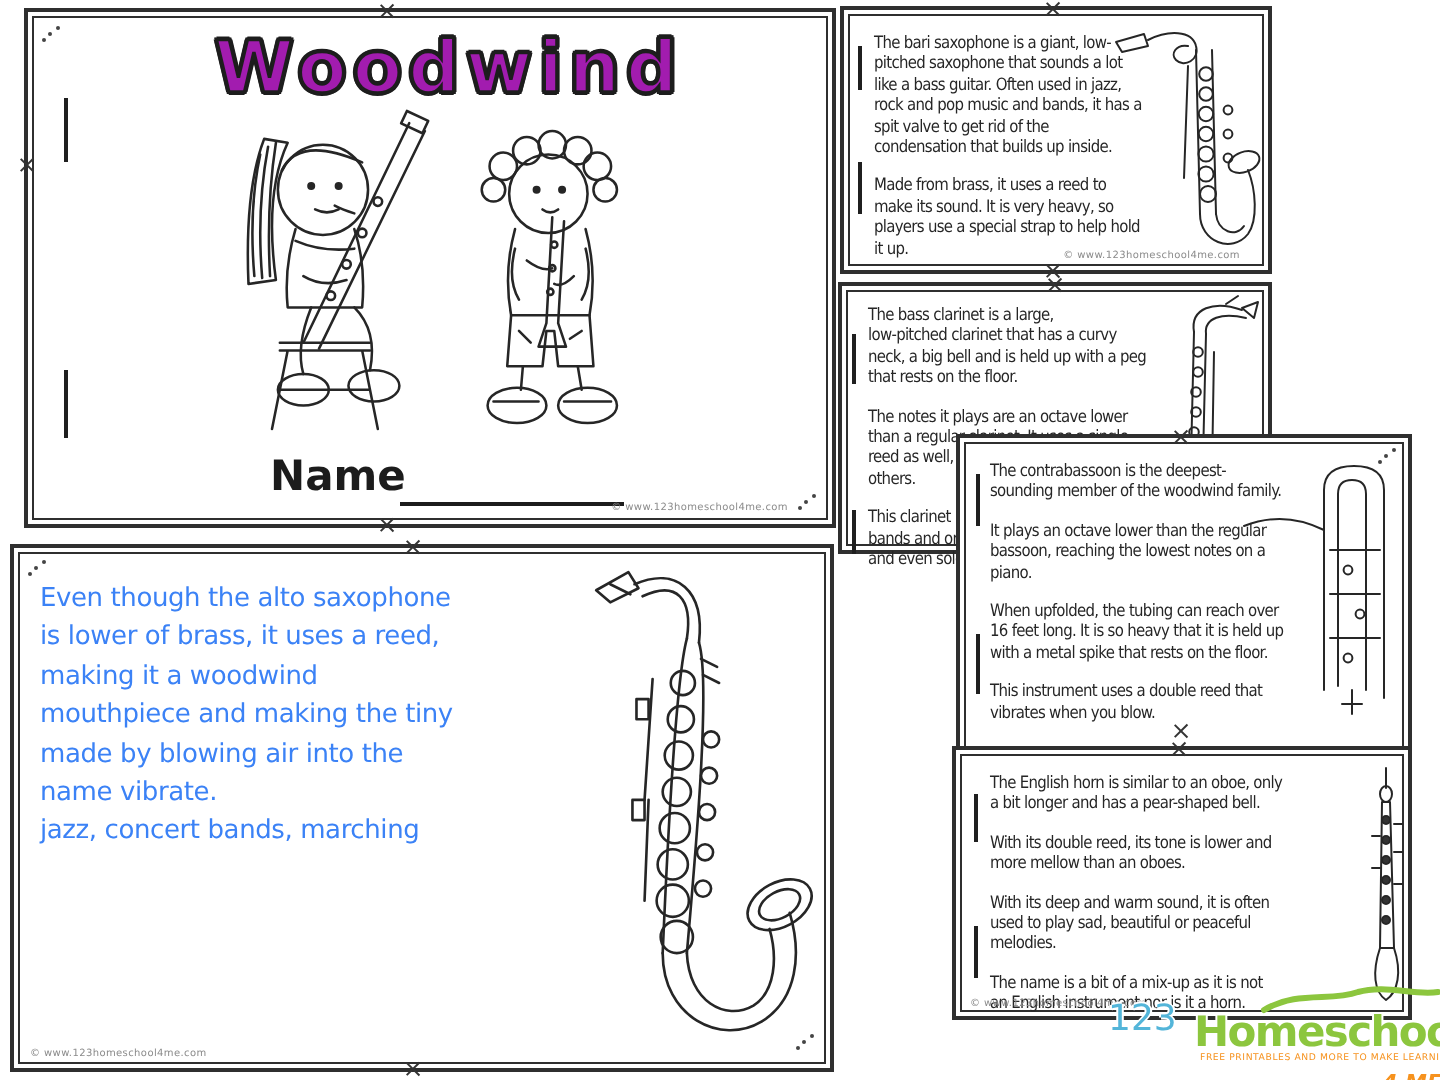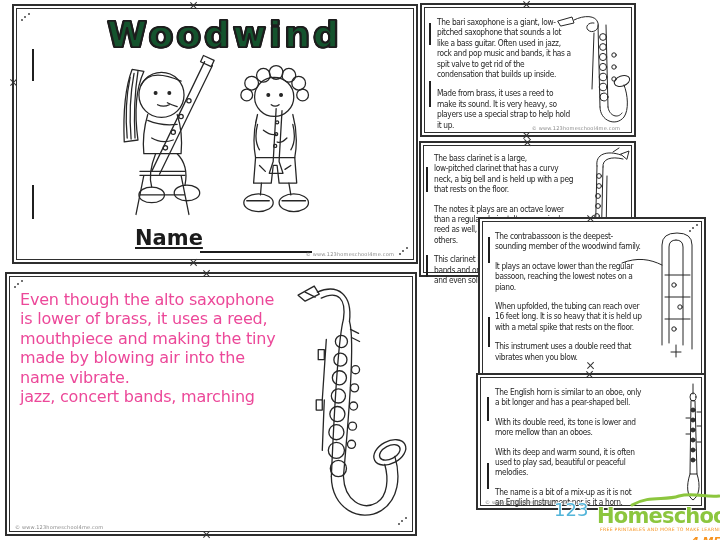--- a/index.html
+++ b/index.html
@@ -25,33 +25,33 @@
   
   .spark{position:absolute;width:2px;height:2px;background:#444;border-radius:50%;
          box-shadow:4px -3px 0 #444, -3px 3px 0 #444;}
   
   .tick{position:absolute;width:2.4px;background:#1f1f1f;}
 
   
   #cover{left:12px;top:4px;width:406px;height:260px;z-index:1;}
   .cover-title{
     position:absolute;left:0;right:0;top:8px;text-align:center;
-    font-size:36px;font-weight:700;letter-spacing:3px;color:#14532d;
+    font-size:36px;font-weight:700;letter-spacing:3px;color:#a21caf;
     -webkit-text-stroke:1.7px #1d1d1d;
     text-shadow:1.4px 0 0 #1d1d1d,-1.4px 0 0 #1d1d1d,0 1.4px 0 #1d1d1d,0 -1.4px 0 #1d1d1d,
                 1px 1px 0 #1d1d1d,-1px -1px 0 #1d1d1d,1px -1px 0 #1d1d1d,-1px 1px 0 #1d1d1d;
     padding-left:19px;
   }
-  .name-row{position:absolute;left:121px;top:220px;font-size:21px;font-weight:700;color:#1c1c1c;text-decoration:underline;}
+  .name-row{position:absolute;left:121px;top:220px;font-size:21px;font-weight:700;color:#1c1c1c;}
   .name-line{position:absolute;left:186px;top:245px;width:112px;height:2px;background:#1c1c1c;}
   .copyright{position:absolute;font-size:5px;color:#8a8a8a;letter-spacing:.2px;white-space:nowrap;}
 
   
   #altoPage{left:5px;top:272px;width:412px;height:264px;z-index:1;}
-  .page-text{position:absolute;left:13px;top:16px;font-size:16px;line-height:19.4px;letter-spacing:-.2px;color:#ec4899;}
+  .page-text{position:absolute;left:13px;top:16px;font-size:13px;line-height:19.4px;letter-spacing:-.2px;color:#3b82f6;}
   .page-text .tline{white-space:pre;}
 
   
   .card-text{position:absolute;font-size:8.5px;line-height:10.4px;letter-spacing:-.4px;color:#262626;
              transform:scaleX(.88);transform-origin:left top;}
   .card-text .tline{white-space:pre;}
   .card-text .tline:empty{height:9px;}
 
   #bariCard{left:420px;top:3px;width:216px;height:134px;z-index:2;}
   #bassClarinetCard{left:419px;top:141px;width:217px;height:136px;z-index:2;}
@@ -155,20 +155,21 @@
 
 <div id="altoPage" class="sheet">
   <div class="xmark" style="left:195px;top:-5px;"></div>
   <div class="xmark" style="left:195px;top:256px;"></div>
   <div class="spark" style="left:10px;top:9px;"></div>
   <div class="spark" style="right:12px;bottom:12px;"></div>
 
   <div class="page-text">
       <div class="tline">Even though the alto saxophone</div>
       <div class="tline">is lower of brass, it uses a reed,</div>
+      <div class="tline">making it a woodwind</div>
       <div class="tline">mouthpiece and making the tiny</div>
       <div class="tline">made by blowing air into the</div>
       <div class="tline">name vibrate.</div>
       <div class="tline">jazz, concert bands, marching</div>
     </div>
 
   <svg viewBox="0 0 125 250" style="left:280px;top:5px;width:128px;height:252px;">
     <g class="lineart">
       <path d="M10,16 L26,7 L31,15 L17,22 Z"></path>
       <path d="M17,13 L27,18"></path>

